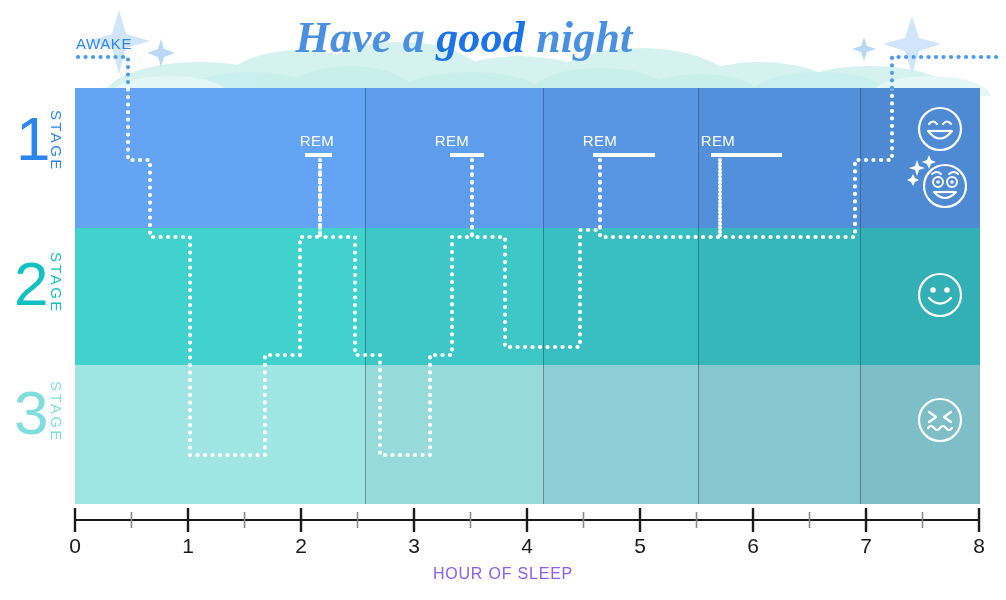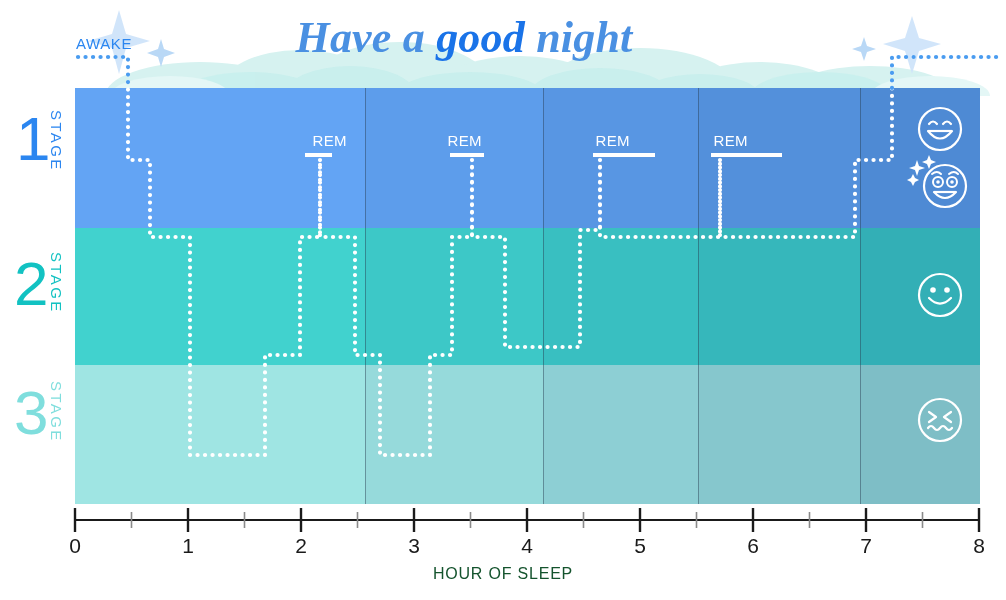--- a/index.html
+++ b/index.html
@@ -60,37 +60,37 @@
     writing-mode:vertical-rl;text-orientation:mixed;
   }
 
   
   .pathsvg{position:absolute;left:0;top:0;width:1006px;height:600px;z-index:22;pointer-events:none;}
 
   
   .rem{
     position:absolute;z-index:24;color:#ffffff;
     font-family:"Liberation Sans", sans-serif;font-size:15px;
-    letter-spacing:.4px;text-align:right;line-height:17px;
+    letter-spacing:.4px;text-align:center;line-height:17px;
   }
   .rembar{position:absolute;height:4px;background:#fff;z-index:24;}
 
   
   .face{position:absolute;z-index:24;}
 
   
   .axis{position:absolute;left:0;top:0;width:1006px;height:600px;z-index:15;}
   .ticklabel{
     position:absolute;font-family:"Liberation Sans", sans-serif;
     font-size:21px;color:#1a1a1a;text-align:center;width:40px;z-index:16;
   }
   .axistitle{
     position:absolute;left:0;top:565px;width:1006px;text-align:center;
     font-family:"Liberation Sans", sans-serif;font-size:16px;
-    letter-spacing:.8px;color:#14532d;z-index:16;
+    letter-spacing:.8px;color:#8b5cf6;z-index:16;
   }
 </style>
 </head>
 <body>
 
 <div id="root">
 
   <svg class="clouds" viewBox="0 0 1006 96" preserveAspectRatio="none">
     <g fill="#d6f2f0">
       <ellipse cx="200" cy="96" rx="95" ry="34"></ellipse>

